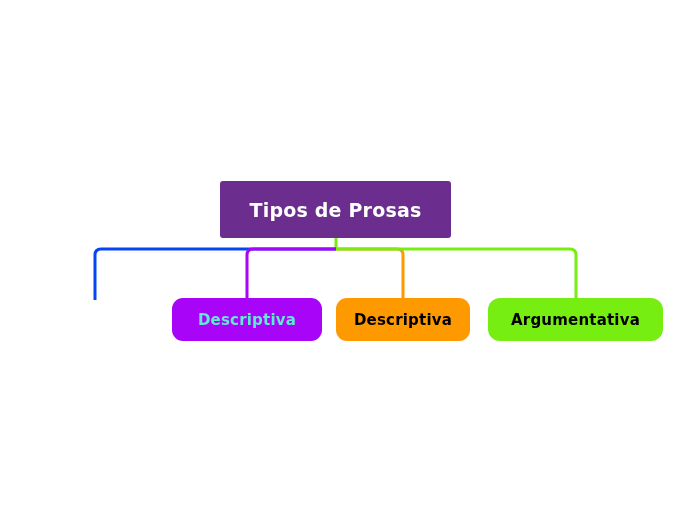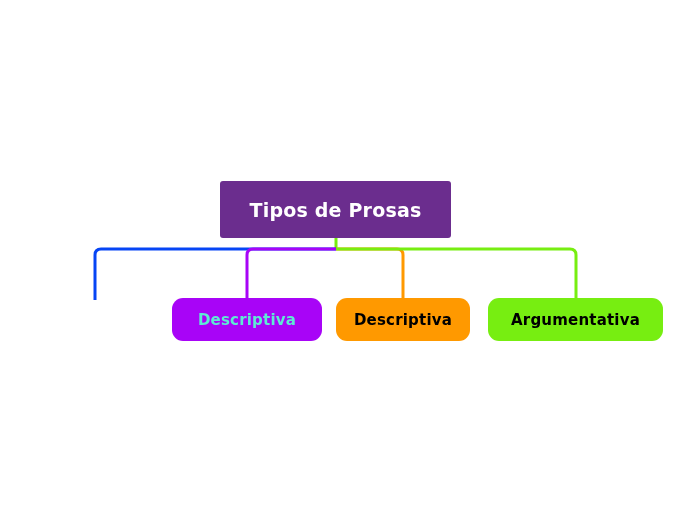--- a/index.html
+++ b/index.html
@@ -101,17 +101,17 @@
 
 
   <div class="node node-child" id="node-descriptiva" style="background:#A804F7; color:#5eead4;">
     <span class="node-label">Descriptiva</span>
   </div>
 
   <div class="node node-child" id="node-expositiva" style="background:#FF9900; color:#000000;">
     <span class="node-label">Descriptiva</span>
   </div>
 
-  <div class="node node-child" id="node-argumentativa" style="background:#77EE11; color:#000000;">
+  <div class="node node-child" id="node-argumentativa" style="background:#77EE11; color:#000000;border-radius:12px;">
     <span class="node-label">Argumentativa</span>
   </div>
 
 </div>
 
 </body></html>

